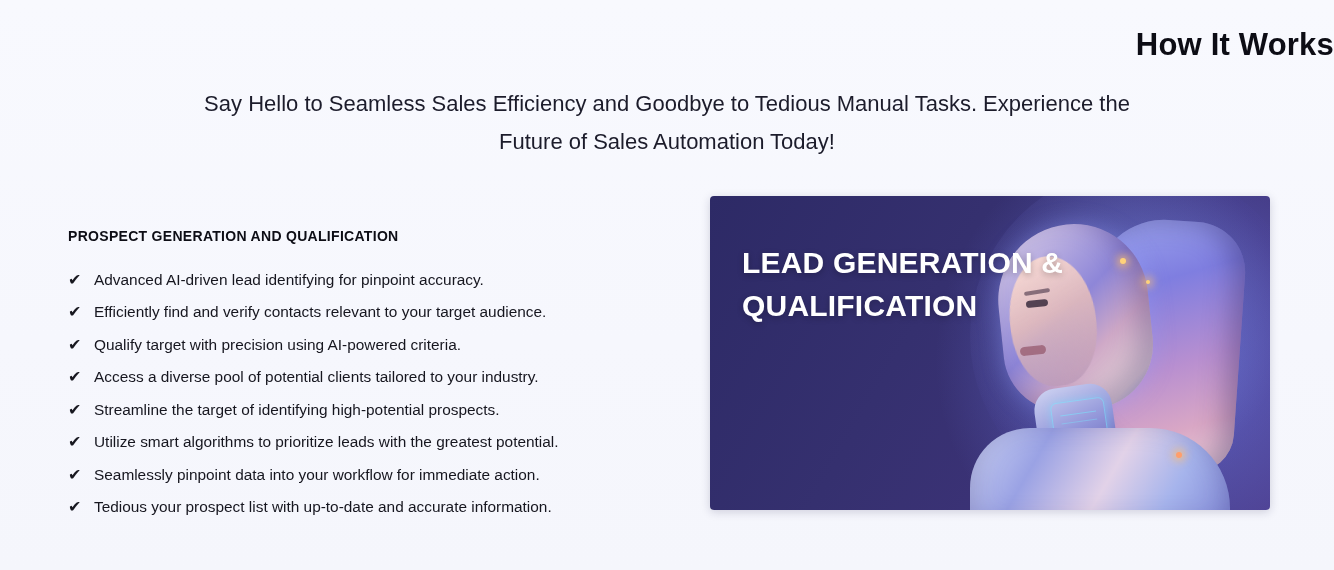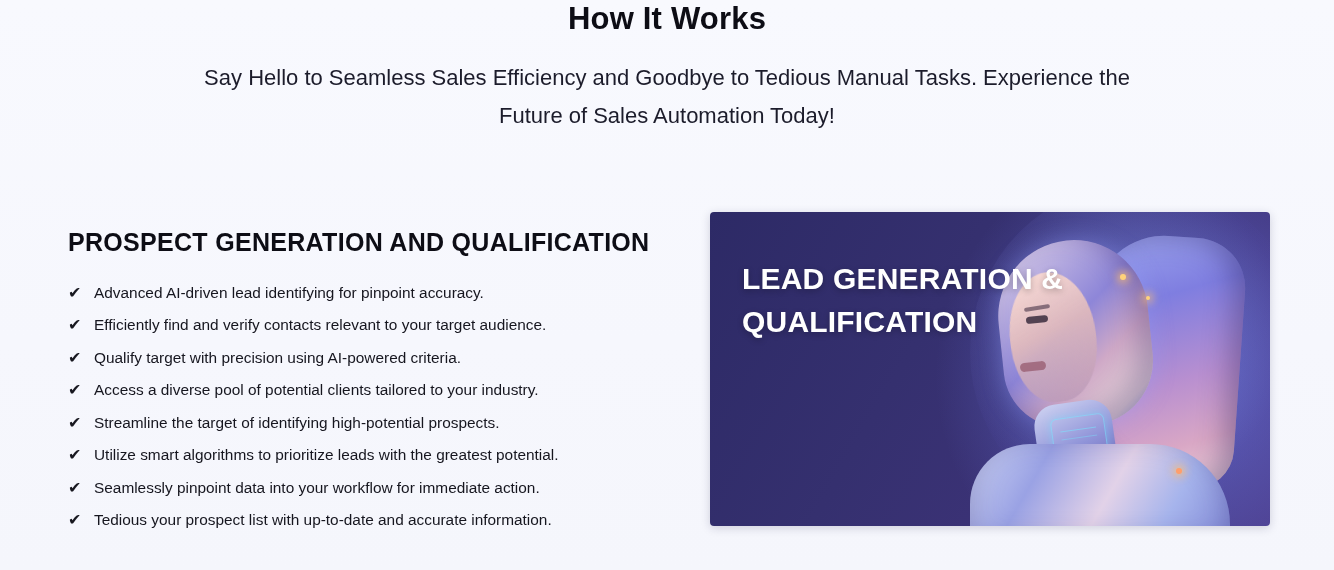--- a/index.html
+++ b/index.html
@@ -19,25 +19,26 @@
 
   .page {
     width: 1334px;
     height: 570px;
     position: relative;
     background: linear-gradient(180deg, #f8f9fe 0%, #f6f7fd 60%, #f5f6fc 100%);
   }
 
   
   .section-title {
-    text-align: center;
+    text-align: right;
     font-size: 31px;
     font-weight: 800;
     letter-spacing: 0.2px;
     color: #0d0d15;
+    padding-top: 26px;
     line-height: 1.2;
   }
 
   .section-subtitle {
     margin: 22px auto 0;
     width: 990px;
     text-align: center;
     font-size: 22px;
     line-height: 1.72;
     color: #1c1c2b;
@@ -54,21 +55,21 @@
     align-items: flex-start;
   }
 
   .left-col {
     width: 660px;
     padding-left: 68px;
     padding-top: 32px;
   }
 
   .feature-heading {
-    font-size: 25px;
+    font-size: 14px;
     font-weight: 800;
     letter-spacing: 0.3px;
     color: #0d0d15;
     text-transform: uppercase;
     margin-bottom: 22px;
   }
 
   .feature-list {
     list-style: none;
   }
@@ -99,21 +100,21 @@
     padding-left: 0;
     display: flex;
     justify-content: flex-start;
   }
 
   .media-card {
     position: relative;
     width: 560px;
     height: 314px;
     margin-left: 50px;
-    margin-top: 16px;
+    margin-top: 0;
     border-radius: 4px;
     overflow: hidden;
     background:
       radial-gradient(circle at 82% 52%, rgba(120,140,255,0.55) 0%, rgba(60,50,140,0.0) 48%),
       linear-gradient(120deg, #2d2a66 0%, #35306f 38%, #3b3276 62%, #4a3a88 100%);
     box-shadow: 0 2px 10px rgba(30,30,70,0.18);
   }
 
   .media-overlay-title {
     position: absolute;

